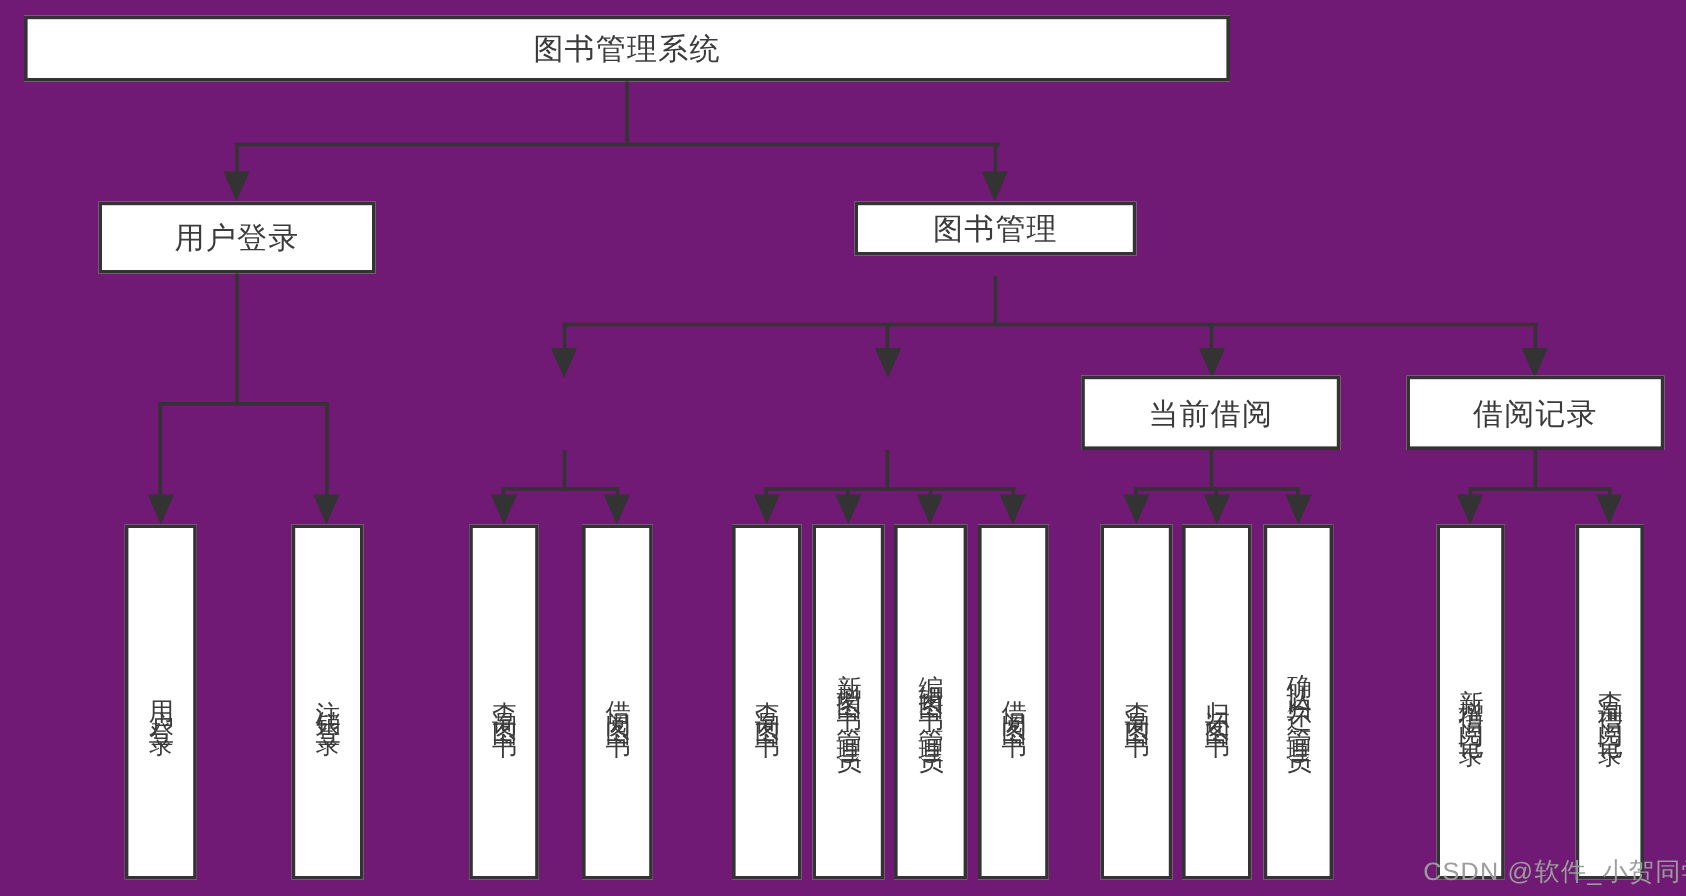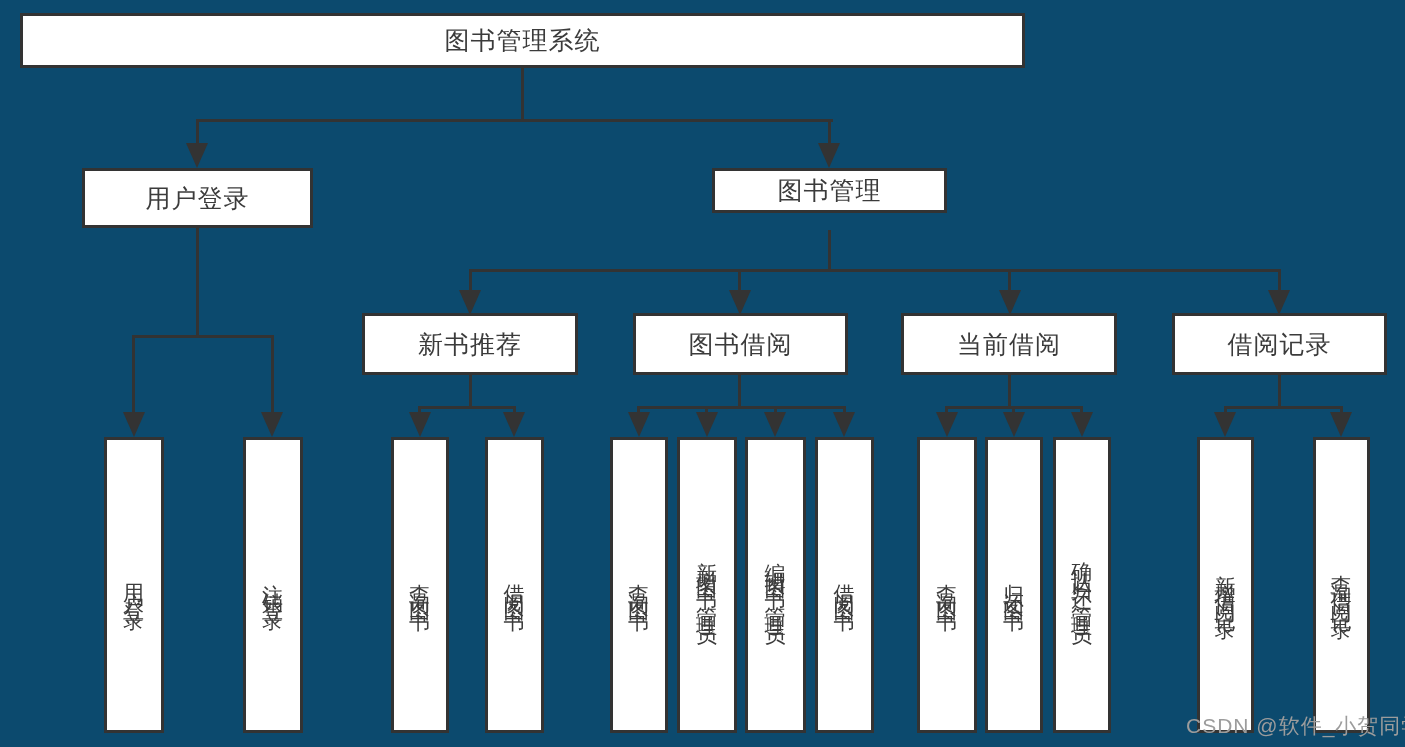--- a/index.html
+++ b/index.html
@@ -1,17 +1,17 @@
 <!DOCTYPE html>
 <html><head>
 <meta charset="utf-8">
 <style>
   html,body{margin:0;padding:0;background:#ffffff;}
   #stage{
-    position:relative;width:1405px;height:747px;background:#0c4a6e;
+    position:relative;width:1405px;height:747px;background:#701a75;
     font-family:"Liberation Sans",sans-serif;overflow:hidden;
   }
   .box{
     position:absolute;box-sizing:border-box;border:3px solid #333333;background:#ffffff;
     display:flex;align-items:center;justify-content:center;
     color:#3b3b3b;font-size:25px;letter-spacing:1px;white-space:nowrap;
   }
   .vbox{
     writing-mode:vertical-rl;text-orientation:mixed;
     font-size:21px;letter-spacing:9px;line-height:1;white-space:normal;
@@ -60,22 +60,20 @@
   <div class="hline" style="left:469px;top:269px;width:812px"></div>
   <div class="vline" style="left:469px;top:269px;height:24px"></div>
   <div class="arrow" style="left:459px;top:290px"></div>
   <div class="vline" style="left:738px;top:269px;height:24px"></div>
   <div class="arrow" style="left:729px;top:290px"></div>
   <div class="vline" style="left:1008px;top:269px;height:24px"></div>
   <div class="arrow" style="left:999px;top:290px"></div>
   <div class="vline" style="left:1278px;top:269px;height:24px"></div>
   <div class="arrow" style="left:1268px;top:290px"></div>
 
-  <div class="box" style="left:362px;top:313px;width:216px;height:62px">新书推荐</div>
-  <div class="box" style="left:633px;top:313px;width:215px;height:62px">图书借阅</div>
   <div class="box" style="left:901px;top:313px;width:216px;height:62px">当前借阅</div>
   <div class="box" style="left:1172px;top:313px;width:215px;height:62px">借阅记录</div>
 
   <div class="vline" style="left:469px;top:375px;height:34px"></div>
   <div class="hline" style="left:418px;top:406px;width:98px"></div>
   <div class="vline" style="left:418px;top:406px;height:10px"></div>
   <div class="arrow" style="left:409px;top:412px"></div>
   <div class="vline" style="left:513px;top:406px;height:10px"></div>
   <div class="arrow" style="left:503px;top:412px"></div>
   <div class="box vbox" style="left:391px;top:437px;width:58px;height:296px">查询图书</div>

